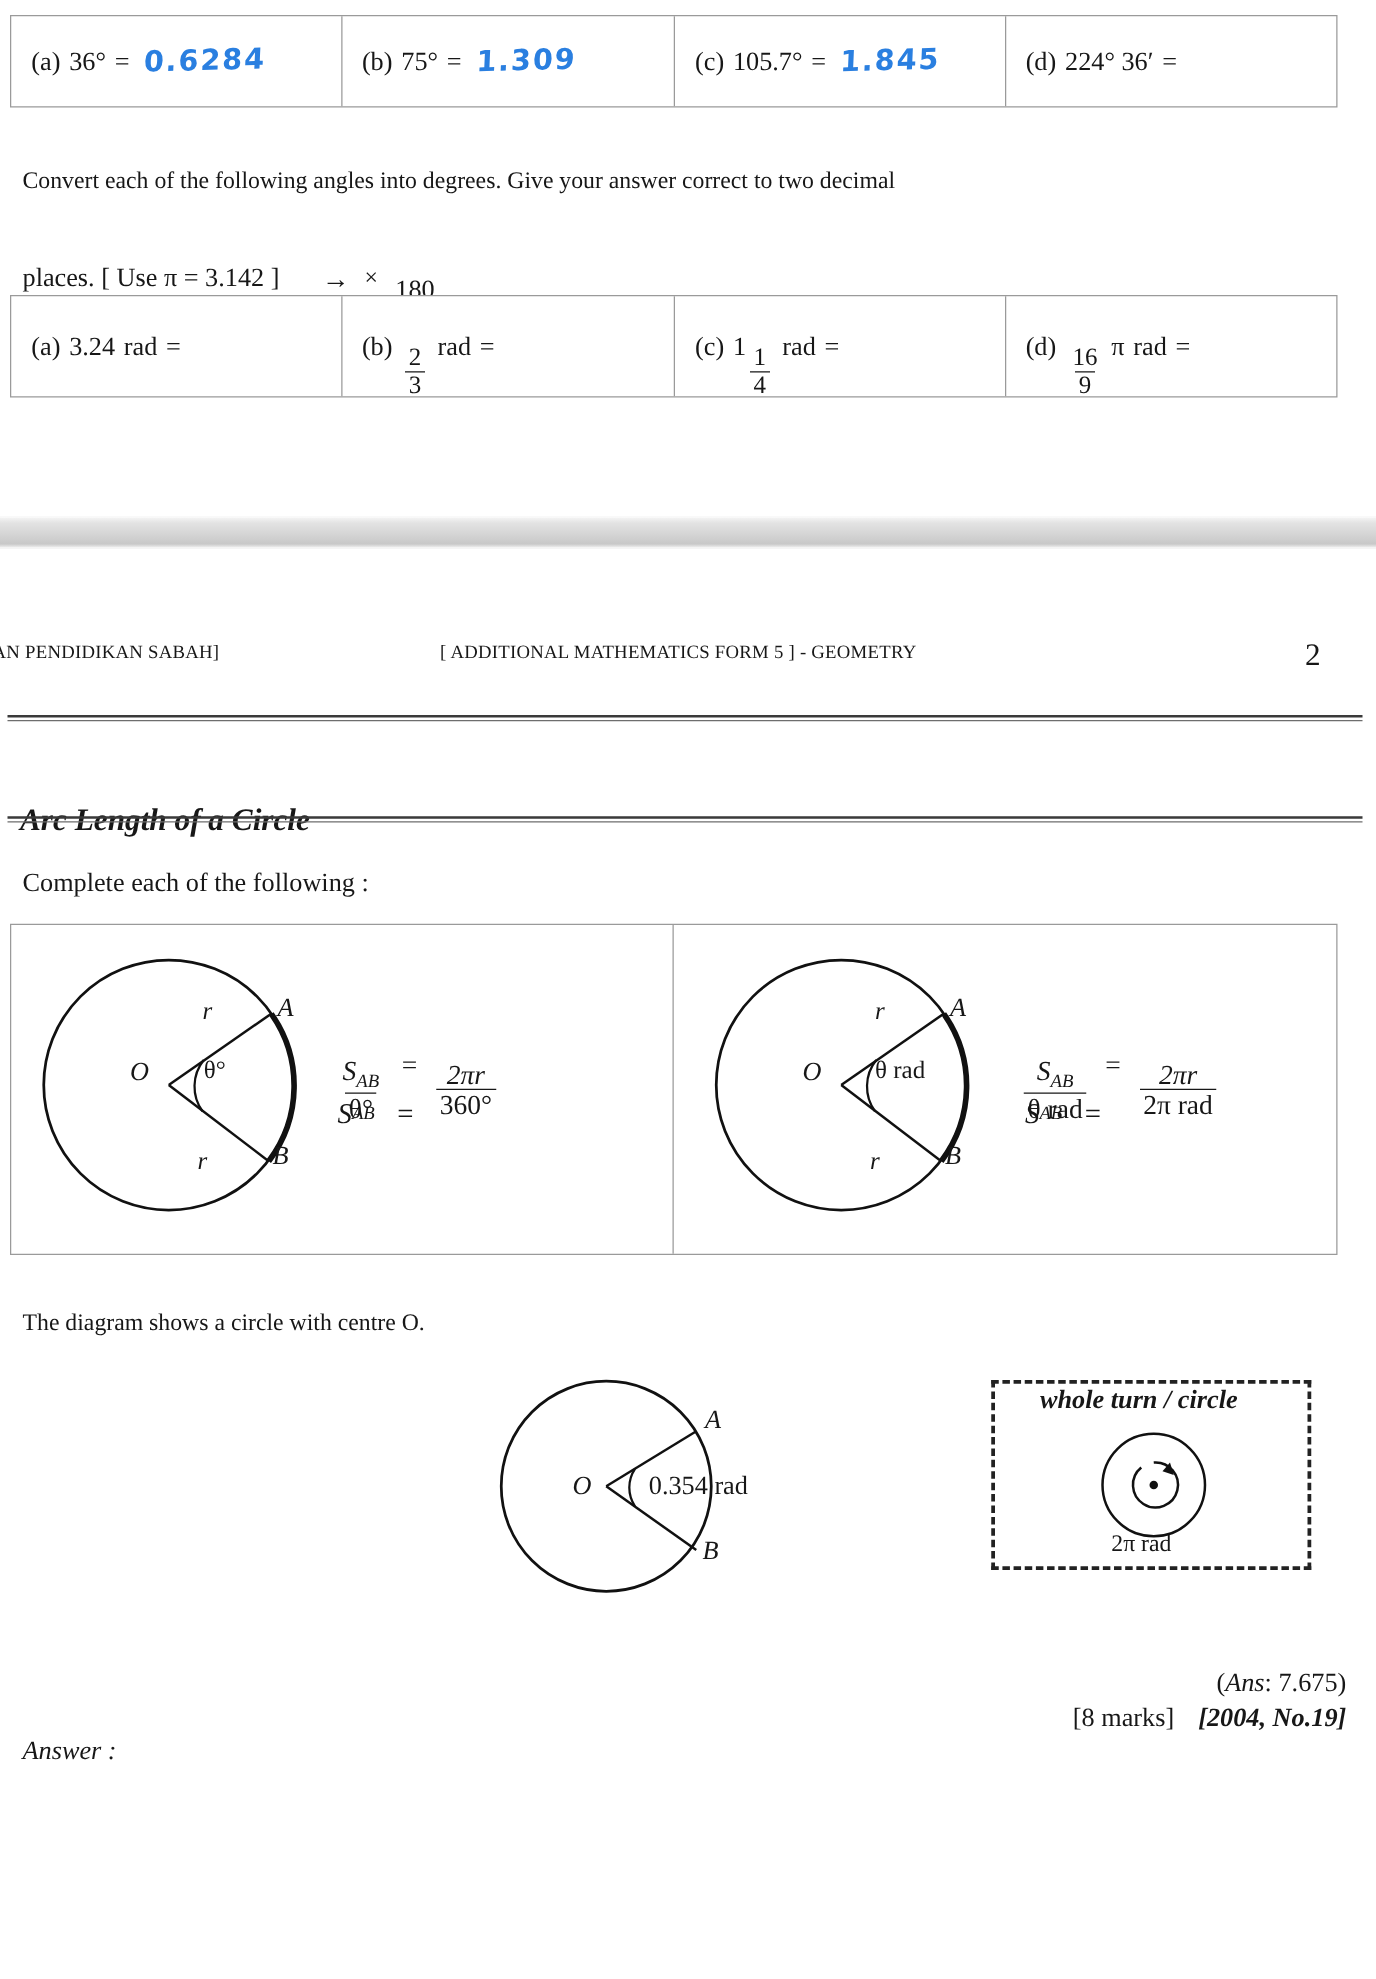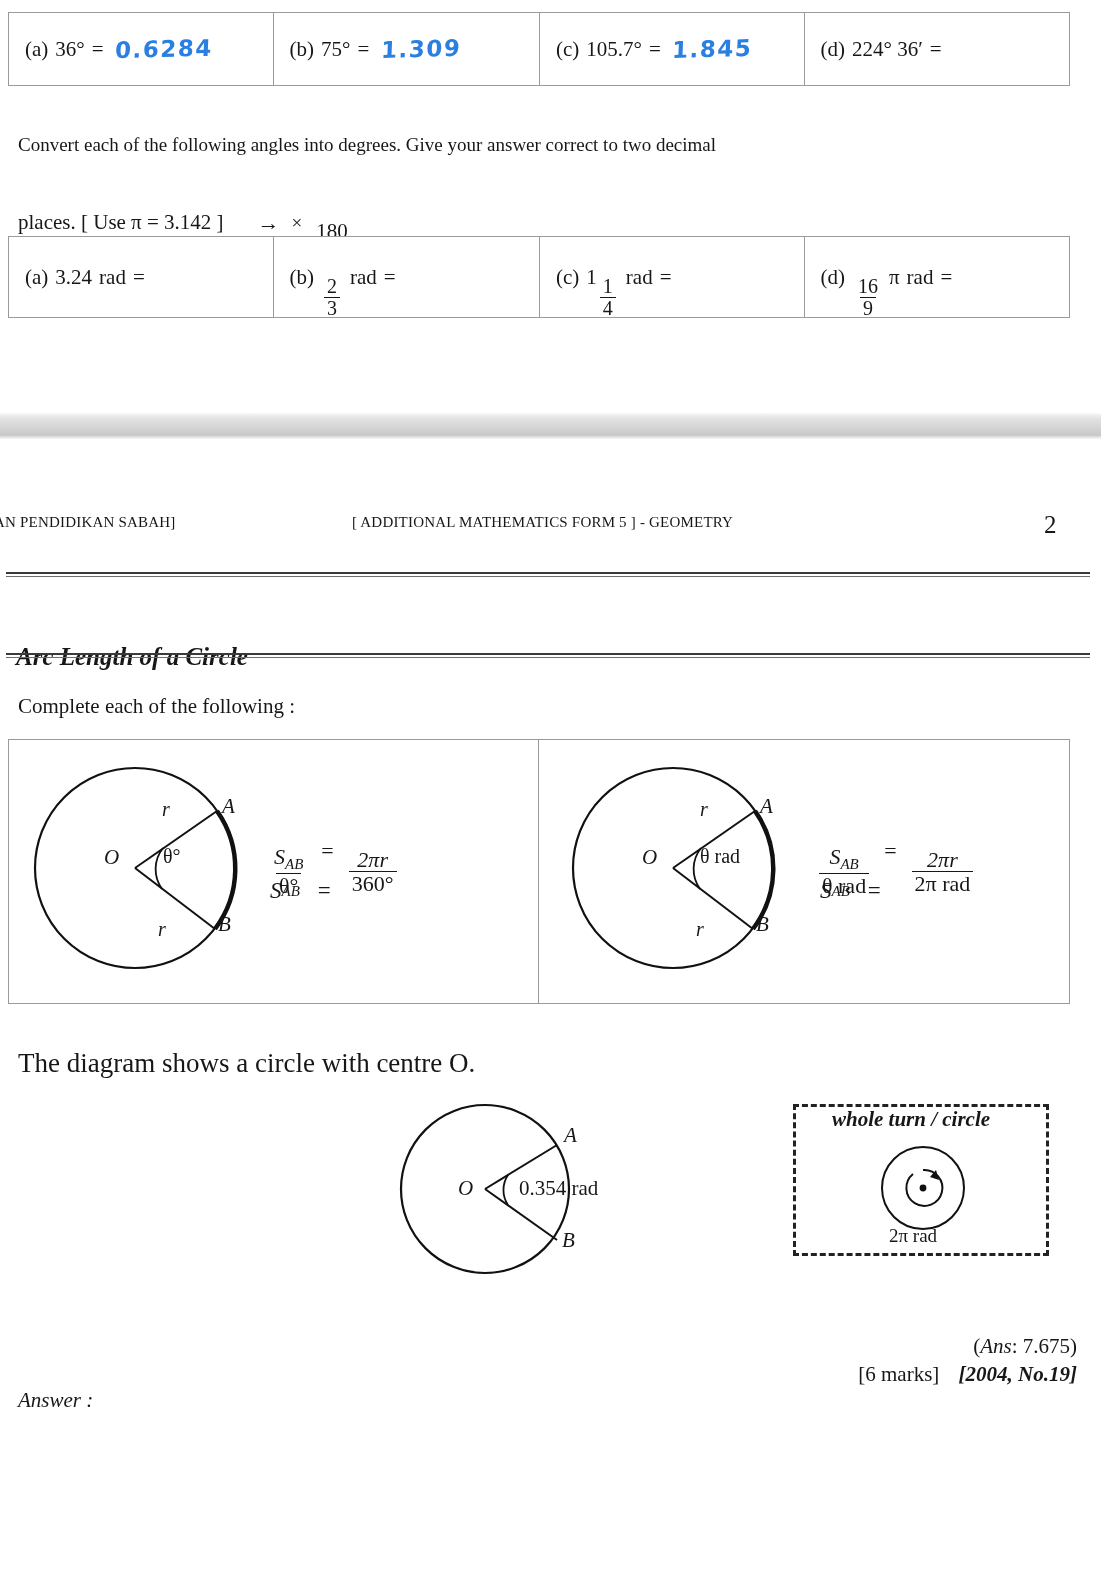--- a/index.html
+++ b/index.html
@@ -312,21 +312,21 @@
       <span class="den">2π rad</span>
     </span>
   </div>
 
   <div style="position:absolute; left:820px; top:878px; display:flex; align-items:center; font-size:23px;">
     <span class="ital">S</span>
       <sub class="ital" style="font-size:15px;">AB</sub>
     <span style="margin-left:18px;">=</span>
   </div>
 
-  <div class="txt" style="left:18px; top:1048px; font-size:27px;">The diagram shows a circle with centre  O.</div>
+  <div class="txt" style="left:18px; top:1048px; font-size:19px;">The diagram shows a circle with centre  O.</div>
 
   <div class="svgwrap" style="left:385px; top:1098px;">
     <svg width="240" height="185" viewBox="0 0 240 185">
       <circle cx="100" cy="91" r="84" fill="none" stroke="#111" stroke-width="2.2"></circle>
       <line x1="100" y1="91" x2="172" y2="47" stroke="#111" stroke-width="2"></line>
       <line x1="100" y1="91" x2="172" y2="142" stroke="#111" stroke-width="2"></line>
       <path d="M 123 77 A 27 27 0 0 0 123 107" fill="none" stroke="#111" stroke-width="1.8"></path>
     </svg>
   </div>
   <div class="txt ital" style="left:458px; top:1176px; font-size:21px;">O</div>
@@ -348,19 +348,19 @@
     </svg>
   </div>
   <div class="txt" style="left:889px; top:1225px; font-size:19px;">2π rad</div>
 
 
   <div style="position:absolute; right:24px; top:1334px; font-size:21px; white-space:nowrap;">
     <span>(</span><span class="ital">Ans</span><span>:  7.675)</span>
   </div>
 
   <div style="position:absolute; right:24px; top:1362px; font-size:21px; white-space:nowrap;">
-    <span>[6 marks]</span>
+    <span>[8 marks]</span>
     <span class="ital bold" style="margin-left:14px;">[2004, No.19]</span>
   </div>
 
   <div class="txt ital" style="left:18px; top:1388px; font-size:21px;">Answer  :</div>
 
 </div>
 
 </body></html>

